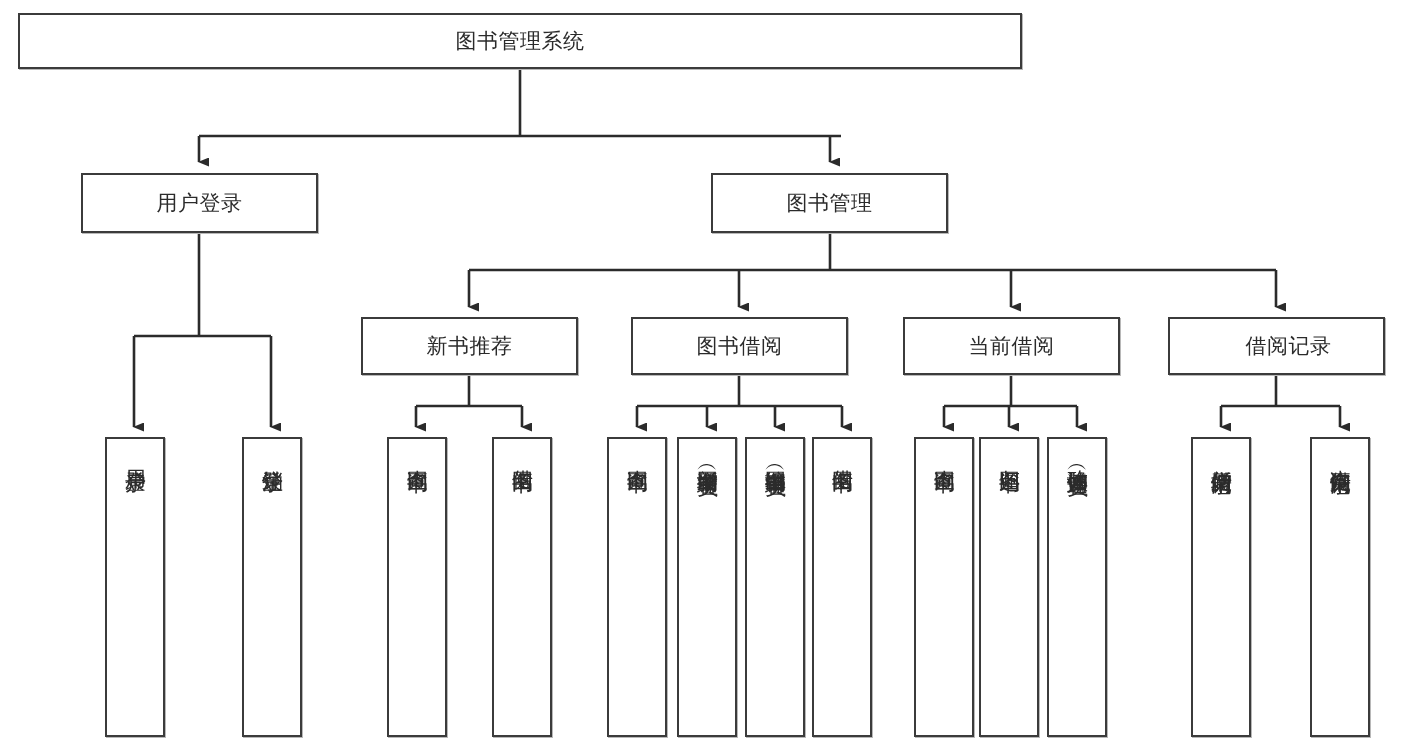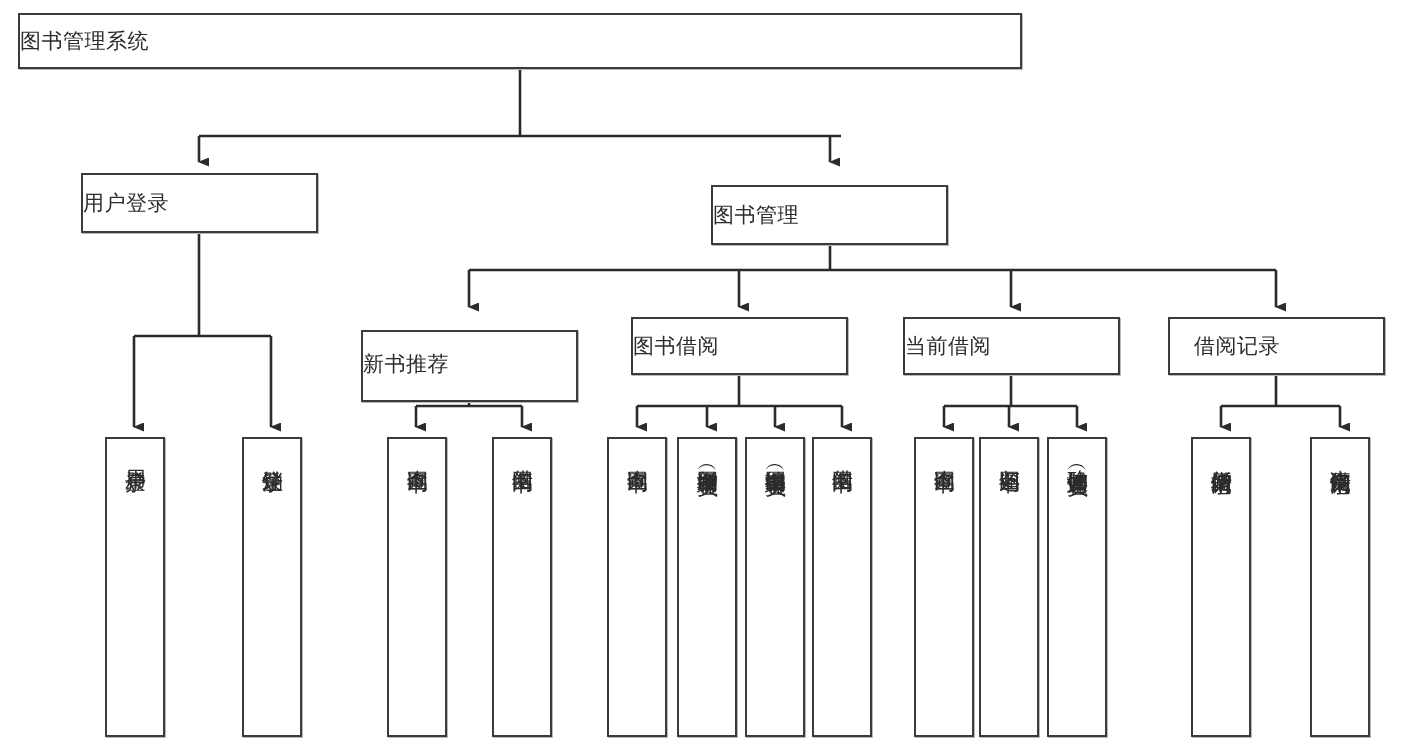--- a/index.html
+++ b/index.html
@@ -25,21 +25,21 @@
     height: 747px;
     pointer-events: none;
   }
   .node {
     position: absolute;
     box-sizing: border-box;
     border: 2px solid #3b3b3b;
     background: #ffffff;
     display: flex;
     align-items: center;
-    justify-content: flex-start;
+    justify-content: center;
     box-shadow: 1px 1px 0 0 #b8b8b8;
   }
   .node .label {
     color: #2b2b2b;
     font-size: 21px;
     line-height: 1.16;
     letter-spacing: 0.5px;
     text-align: center;
     white-space: nowrap;
   }
@@ -123,25 +123,25 @@
     </g>
   </svg>
 
   <div class="node" style="left:18px; top:13px; width:1004px; height:56px;">
     <span class="label">图书管理系统</span>
   </div>
 
   <div class="node" style="left:81px; top:173px; width:237px; height:60px;">
     <span class="label">用户登录</span>
   </div>
-  <div class="node" style="left:711px; top:173px; width:237px; height:60px;margin-top:12px;">
+  <div class="node" style="left:711px; top:173px; width:237px; height:60px;">
     <span class="label">图书管理</span>
   </div>
 
-  <div class="node" style="left:361px; top:330px; width:217px; height:72px;font-family:Liberation Mono, monospace;">
+  <div class="node" style="left:361px; top:317px; width:217px; height:58px;">
     <span class="label">新书推荐</span>
   </div>
   <div class="node" style="left:903px; top:317px; width:217px; height:58px;">
     <span class="label">当前借阅</span>
   </div>
   <div class="node" style="left:631px; top:317px; width:217px; height:58px;">
     <span class="label">图书借阅</span>
   </div>
   <div class="node" style="left:1168px; top:317px; width:217px; height:58px;padding-left:24px;">
     <span class="label">借阅记录</span>

